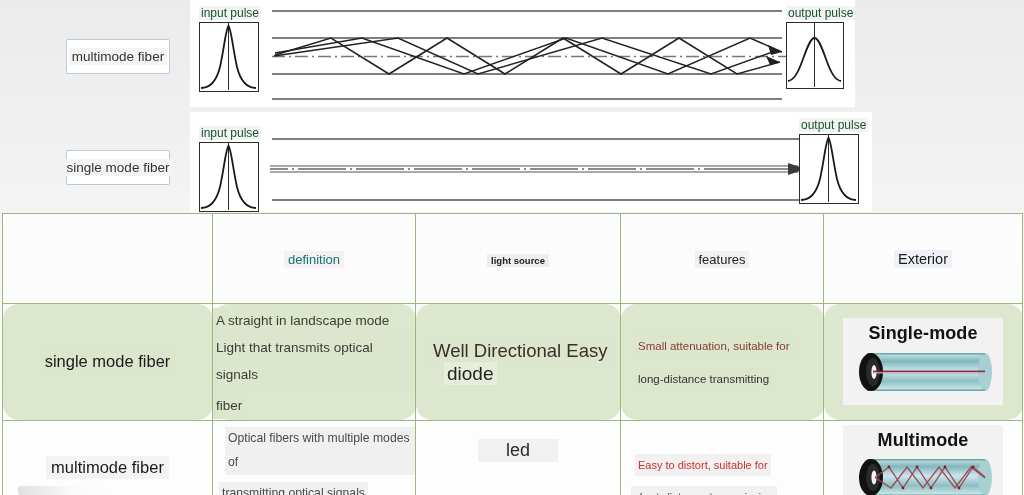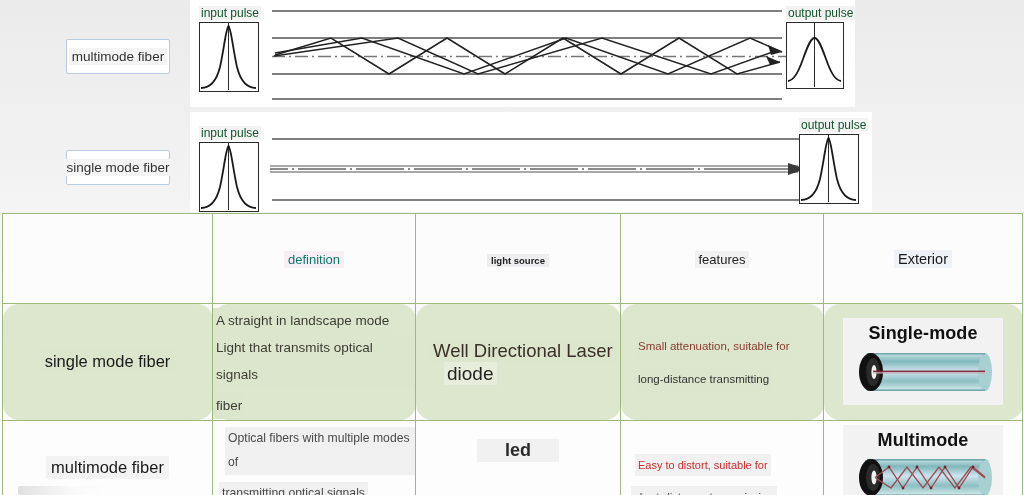--- a/index.html
+++ b/index.html
@@ -144,21 +144,21 @@
     font-size: 18.5px; color: #3b2f28; background: #dbe6cd;
     display: inline-block; padding: 0 3px;
   }
   .lightsrc-single .l2 {
     font-size: 19px; color: #232323; background: #e6eedb;
     display: inline-block; padding: 0 3px; margin-left: 14px;
   }
   .lightsrc-multi { text-align: center; padding-bottom: 34px; }
   .lightsrc-multi .l1 {
     font-size: 18px; color: #2b2b2b; background: #f1f1f1;
-    display: inline-block; padding: 1px 28px; font-weight: bold;
+    display: inline-block; padding: 1px 28px;
   }
 
   .feat { line-height: 2.05; padding-left: 14px; }
   .feat .fl { display: inline-block; padding: 0 3px; }
   .feat-single .f1 { font-size: 11.5px; color: #8a3a2e; background: #dbe6cd; }
   .feat-single .f2 { font-size: 11.5px; color: #333; background: #dbe6cd; }
   .feat-multi { padding-top: 26px; }
   .feat-multi .f1 { font-size: 11px; color: #cc2f2f; background: #f1f1f1; }
   .feat-multi .f2 { font-size: 11.5px; color: #444; background: #f1f1f1; }
   .feat-multi .f2wrap { margin-left: -4px; }
@@ -324,21 +324,21 @@
         </td>
         <td class="col2 cell-pad">
           <div class="deflines def-single">
             <div><span class="ln ln0">A straight in landscape mode</span></div>
             <div><span class="ln ln1">Light that transmits optical signals</span></div>
             <div><span class="ln ln3">fiber</span></div>
           </div>
         </td>
         <td class="col3">
           <div class="lightsrc-single">
-            <div><span class="l1">Well Directional Laser</span></div>
+            <div><span class="l1">Well Directional Easy</span></div>
             <div><span class="l2">diode</span></div>
           </div>
         </td>
         <td class="col4">
           <div class="feat feat-single">
             <div><span class="fl f1">Small attenuation, suitable for</span></div>
             <div><span class="fl f2">long-distance transmitting</span></div>
           </div>
         </td>
         <td class="col5 ext-cell">

